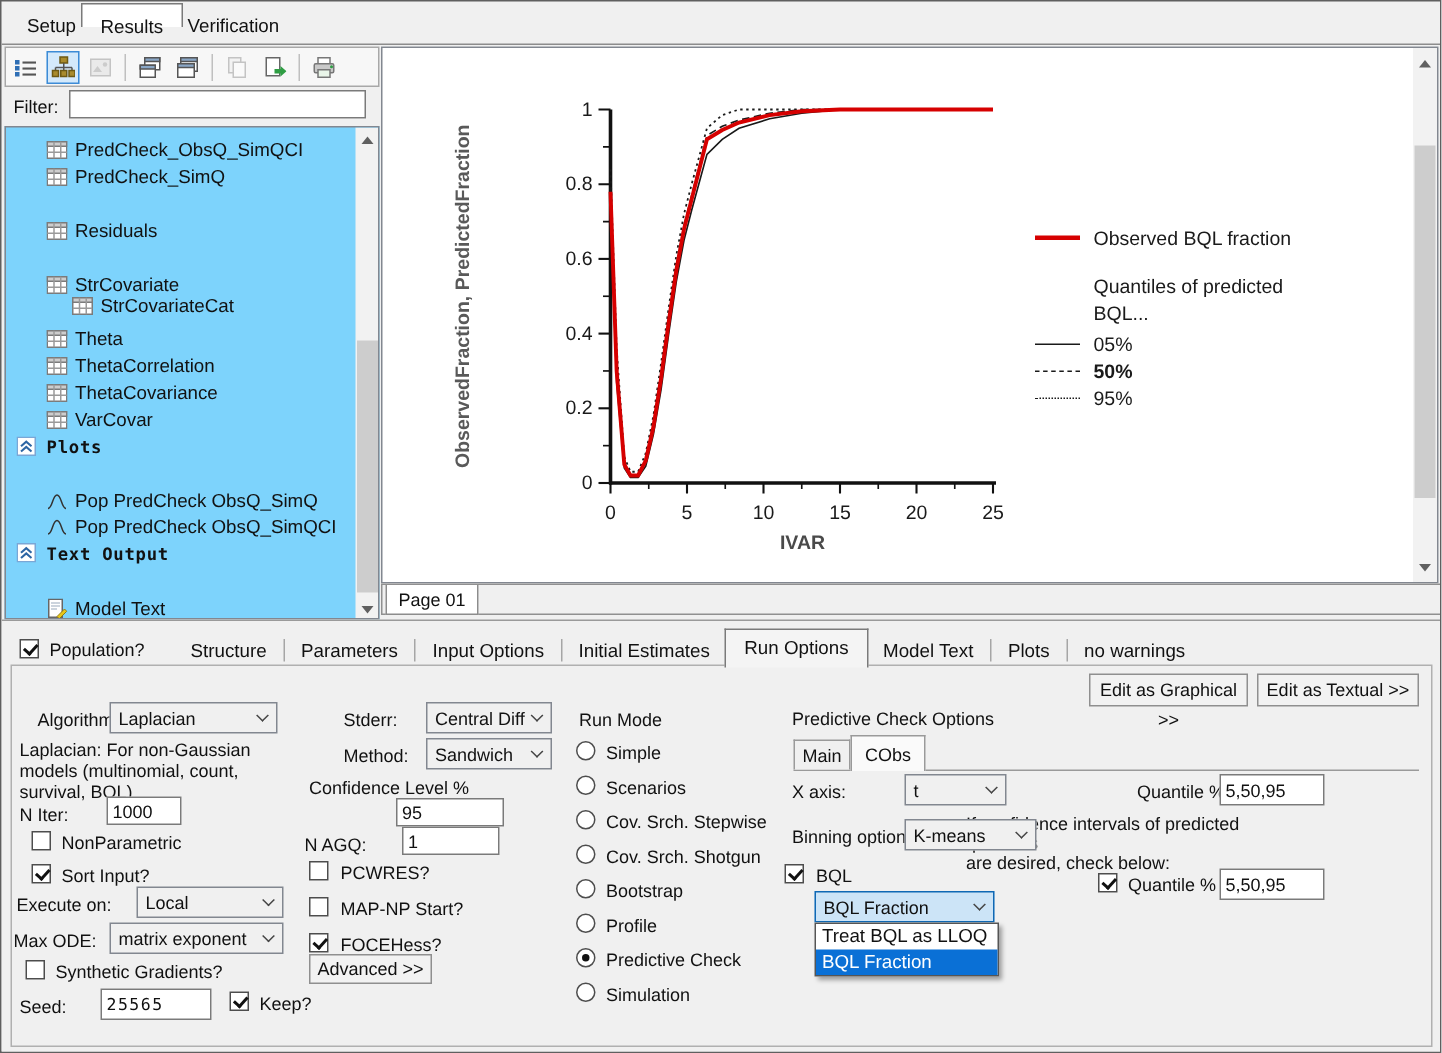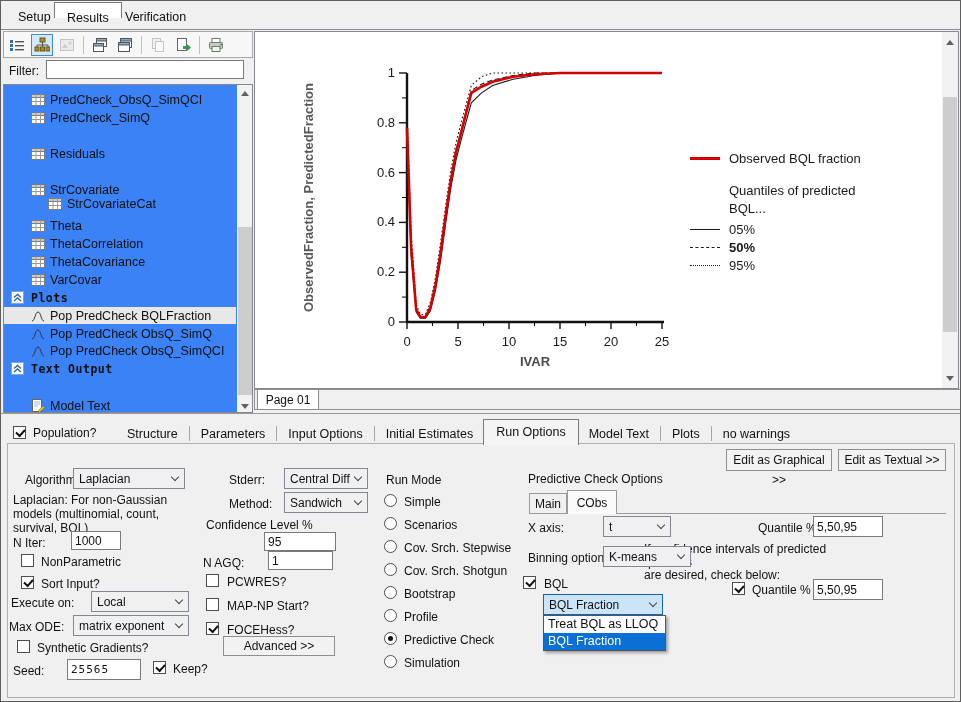--- a/index.html
+++ b/index.html
@@ -28,21 +28,21 @@
   .toptab.active{top:1px;height:16px;background:#fff;border:1px solid #7a7a7a;border-bottom:none;padding-top:8px;z-index:3;}
   .topline{position:absolute;left:0;top:28px;width:961px;height:1px;background:#8c8c8c;}
   
   .toolbar{position:absolute;left:2px;top:30px;width:250px;height:27px;background:#f7f7f7;
            border:1px solid #a8a8a8;display:flex;align-items:center;padding:0 2px;gap:3px;}
   .tbtn{width:22px;height:22px;display:flex;align-items:center;justify-content:center;}
   .tbtn.active{background:#d4e9fb;border:1px solid #3d8bd6;}
   .tbtn.disabled{opacity:.45;filter:grayscale(1);}
   .tsep{width:1px;height:18px;background:#c0c0c0;margin:0 2px;}
   
-  .tree{position:absolute;left:2px;top:83px;width:250px;height:329px;background:#3b82f6;border:1px solid #828790;overflow:hidden;}
+  .tree{position:absolute;left:2px;top:83px;width:250px;height:329px;background:#7dd3fc;border:1px solid #828790;overflow:hidden;}
   .titem{position:absolute;left:0;width:232px;height:17px;display:flex;align-items:center;gap:5px;padding-left:27px;font-size:12.5px;white-space:nowrap;}
   .titem.sel{background:#e8e8e8;}
   .thead{position:absolute;left:0;width:232px;height:17px;display:flex;align-items:center;gap:7px;padding-left:7px;
          font-family:"DejaVu Sans Mono",monospace;font-weight:bold;font-size:11.5px;letter-spacing:.5px;}
   
   .sbar{position:absolute;background:#f2f2f2;}
   .sarrow{position:absolute;left:0;width:16px;height:16px;display:flex;align-items:center;justify-content:center;}
   .tri-up{width:0;height:0;border-left:4px solid transparent;border-right:4px solid transparent;border-bottom:5px solid #606060;}
   .tri-dn{width:0;height:0;border-left:4px solid transparent;border-right:4px solid transparent;border-top:5px solid #606060;}
   .sthumb{position:absolute;left:1px;width:14px;background:#cdcdcd;}
@@ -225,26 +225,20 @@
         <span>VarCovar</span>
       </div>
 
     <div class="thead" style="top:204px;">
       <svg width="13" height="13">
           <rect x="0.5" y="0.5" width="12" height="12" fill="#fff" stroke="#7aa7d6"></rect>
           <path d="M3 6.5 L6.5 3.5 L10 6.5 M3 10 L6.5 7 L10 10" stroke="#2e66a4" stroke-width="1.4" fill="none"></path>
         </svg>
       <span>Plots</span>
     </div>
-    <div class="titem sel" style="top:222px;">
-        <svg width="14" height="12">
-          <path d="M1 11 C4 11 4 2 7 2 C10 2 10 11 13 11" stroke="#333" fill="none"></path>
-        </svg>
-        <span>Pop PredCheck BQLFraction</span>
-      </div>
     <div class="titem" style="top:240px;">
         <svg width="14" height="12">
           <path d="M1 11 C4 11 4 2 7 2 C10 2 10 11 13 11" stroke="#333" fill="none"></path>
         </svg>
         <span>Pop PredCheck ObsQ_SimQ</span>
       </div>
     <div class="titem" style="top:257px;">
         <svg width="14" height="12">
           <path d="M1 11 C4 11 4 2 7 2 C10 2 10 11 13 11" stroke="#333" fill="none"></path>
         </svg>
@@ -415,21 +409,21 @@
     <div class="lb" style="left:205px;top:104px;">Confidence Level %</div>
     <input class="ti" style="left: 263px; top: 118px; width: 72px; height: 19px;" value="95">
     <div class="lb" style="left:202px;top:142px;">N AGQ:</div>
     <input class="ti" style="left: 267px; top: 137px; width: 65px; height: 19px;" value="1">
     <span class="cb" style="left:205px;top:160px;"></span>
     <div class="lb" style="left:226px;top:161px;">PCWRES?</div>
     <span class="cb" style="left:205px;top:184px;"></span>
     <div class="lb" style="left:226px;top:185px;">MAP-NP Start?</div>
     <span class="cb on" style="left:205px;top:208px;"></span>
     <div class="lb" style="left:226px;top:209px;">FOCEHess?</div>
-    <div class="btn" style="left:222px;top:222px;width:112px;height:20px;line-height:18px;">Advanced &gt;&gt;</div>
+    <div class="btn" style="left:205px;top:222px;width:82px;height:20px;line-height:18px;">Advanced &gt;&gt;</div>
 
     <div class="lb" style="left:385px;top:59px;">Run Mode</div>
     <span class="radio" style="left:383px;top:80px;"></span>
       <div class="lb" style="left:403px;top:81px;">Simple</div>
     <span class="radio" style="left:383px;top:103px;"></span>
       <div class="lb" style="left:403px;top:104px;">Scenarios</div>
     <span class="radio" style="left:383px;top:126px;"></span>
       <div class="lb" style="left:403px;top:127px;">Cov. Srch. Stepwise</div>
     <span class="radio" style="left:383px;top:149px;"></span>
       <div class="lb" style="left:403px;top:150px;">Cov. Srch. Shotgun</div>

